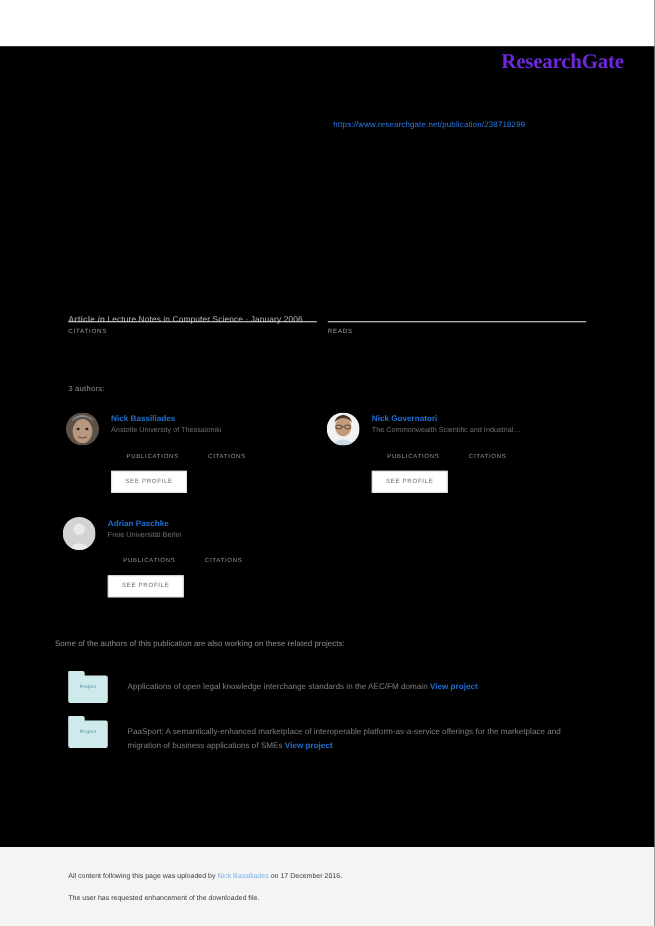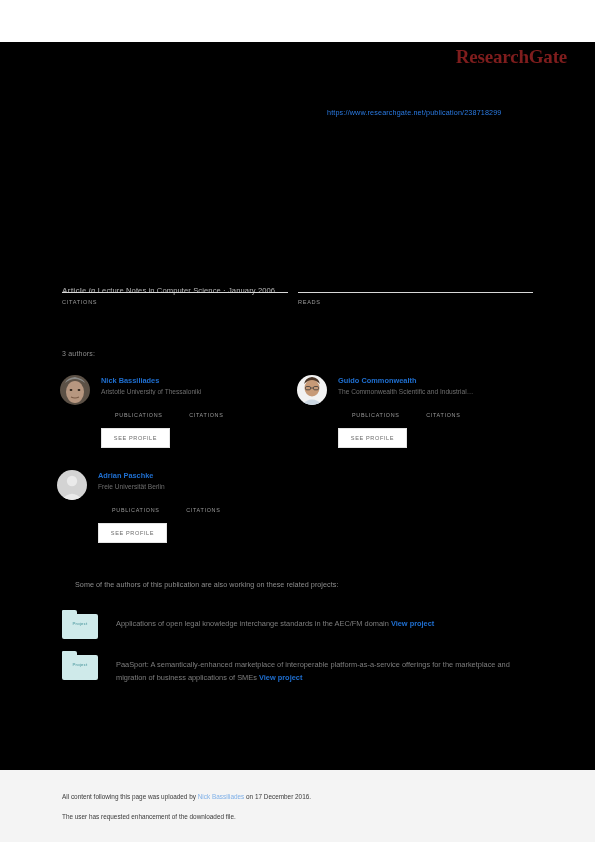--- a/index.html
+++ b/index.html
@@ -35,34 +35,33 @@
     background: #f4f4f4;
   }
 
   
   .rg-logo {
     position: absolute;
     right: 28px; top: 46px;
     font-family: "Liberation Serif", serif;
     font-size: 19px;
     font-weight: bold;
-    color: #7f1d1d;
+    color: #6d28d9;
     letter-spacing: -0.2px;
     white-space: nowrap;
   }
 
   
   .pub-url {
     position: absolute;
     left: 303px; top: 108px;
     font-size: 7.2px;
     color: #2a7ae2;
     letter-spacing: 0.15px;
     white-space: nowrap;
-    margin-left: 24px;
   }
 
   
   .hidden-title {
     position: absolute;
     left: 62px; top: 150px;
     width: 470px;
     color: #000000;
     font-size: 15px;
     line-height: 20px;
@@ -173,21 +172,21 @@
     font-size: 5.6px;
     letter-spacing: 0.6px;
     display: flex;
     align-items: center;
     justify-content: center;
   }
 
   
   .projects-intro {
     position: absolute;
-    left: 75px; top: 580px;
+    left: 50px; top: 580px;
     font-size: 7.2px;
     color: #8d8d8d;
     letter-spacing: 0.05px;
   }
   .project {
     position: absolute;
     left: 62px;
     width: 475px;
   }
   .p1 { top: 610px; }
@@ -305,21 +304,21 @@
     <svg width="30" height="30" viewBox="0 0 30 30">
       <rect width="30" height="30" fill="#f2f2f2"></rect>
       <ellipse cx="15" cy="13" rx="7.5" ry="8.5" fill="#c79a77"></ellipse>
       <path d="M7 9 Q15 1 23 9 Q22 3 15 2 Q8 3 7 9 Z" fill="#4a3526"></path>
       <rect x="8.5" y="11.5" width="5" height="3.3" rx="1.2" fill="none" stroke="#3a3a3a" stroke-width="0.8"></rect>
       <rect x="16.5" y="11.5" width="5" height="3.3" rx="1.2" fill="none" stroke="#3a3a3a" stroke-width="0.8"></rect>
       <line x1="13.5" y1="13" x2="16.5" y2="13" stroke="#3a3a3a" stroke-width="0.8"></line>
       <path d="M4 30 Q15 19 26 30 Z" fill="#cbd7e2"></path>
     </svg>
   </div>
-  <div class="author-name">Guido Commonwealth</div>
+  <div class="author-name">Nick Governatori</div>
   <div class="author-affil">The Commonwealth Scientific and Industrial…</div>
   <div class="author-stats">
     <span class="sa-pub">PUBLICATIONS</span>
     <span class="sa-cit">CITATIONS</span>
   </div>
   <div class="see-profile">SEE PROFILE</div>
 </div>
 
 <div class="author a3">
   <div class="avatar">

